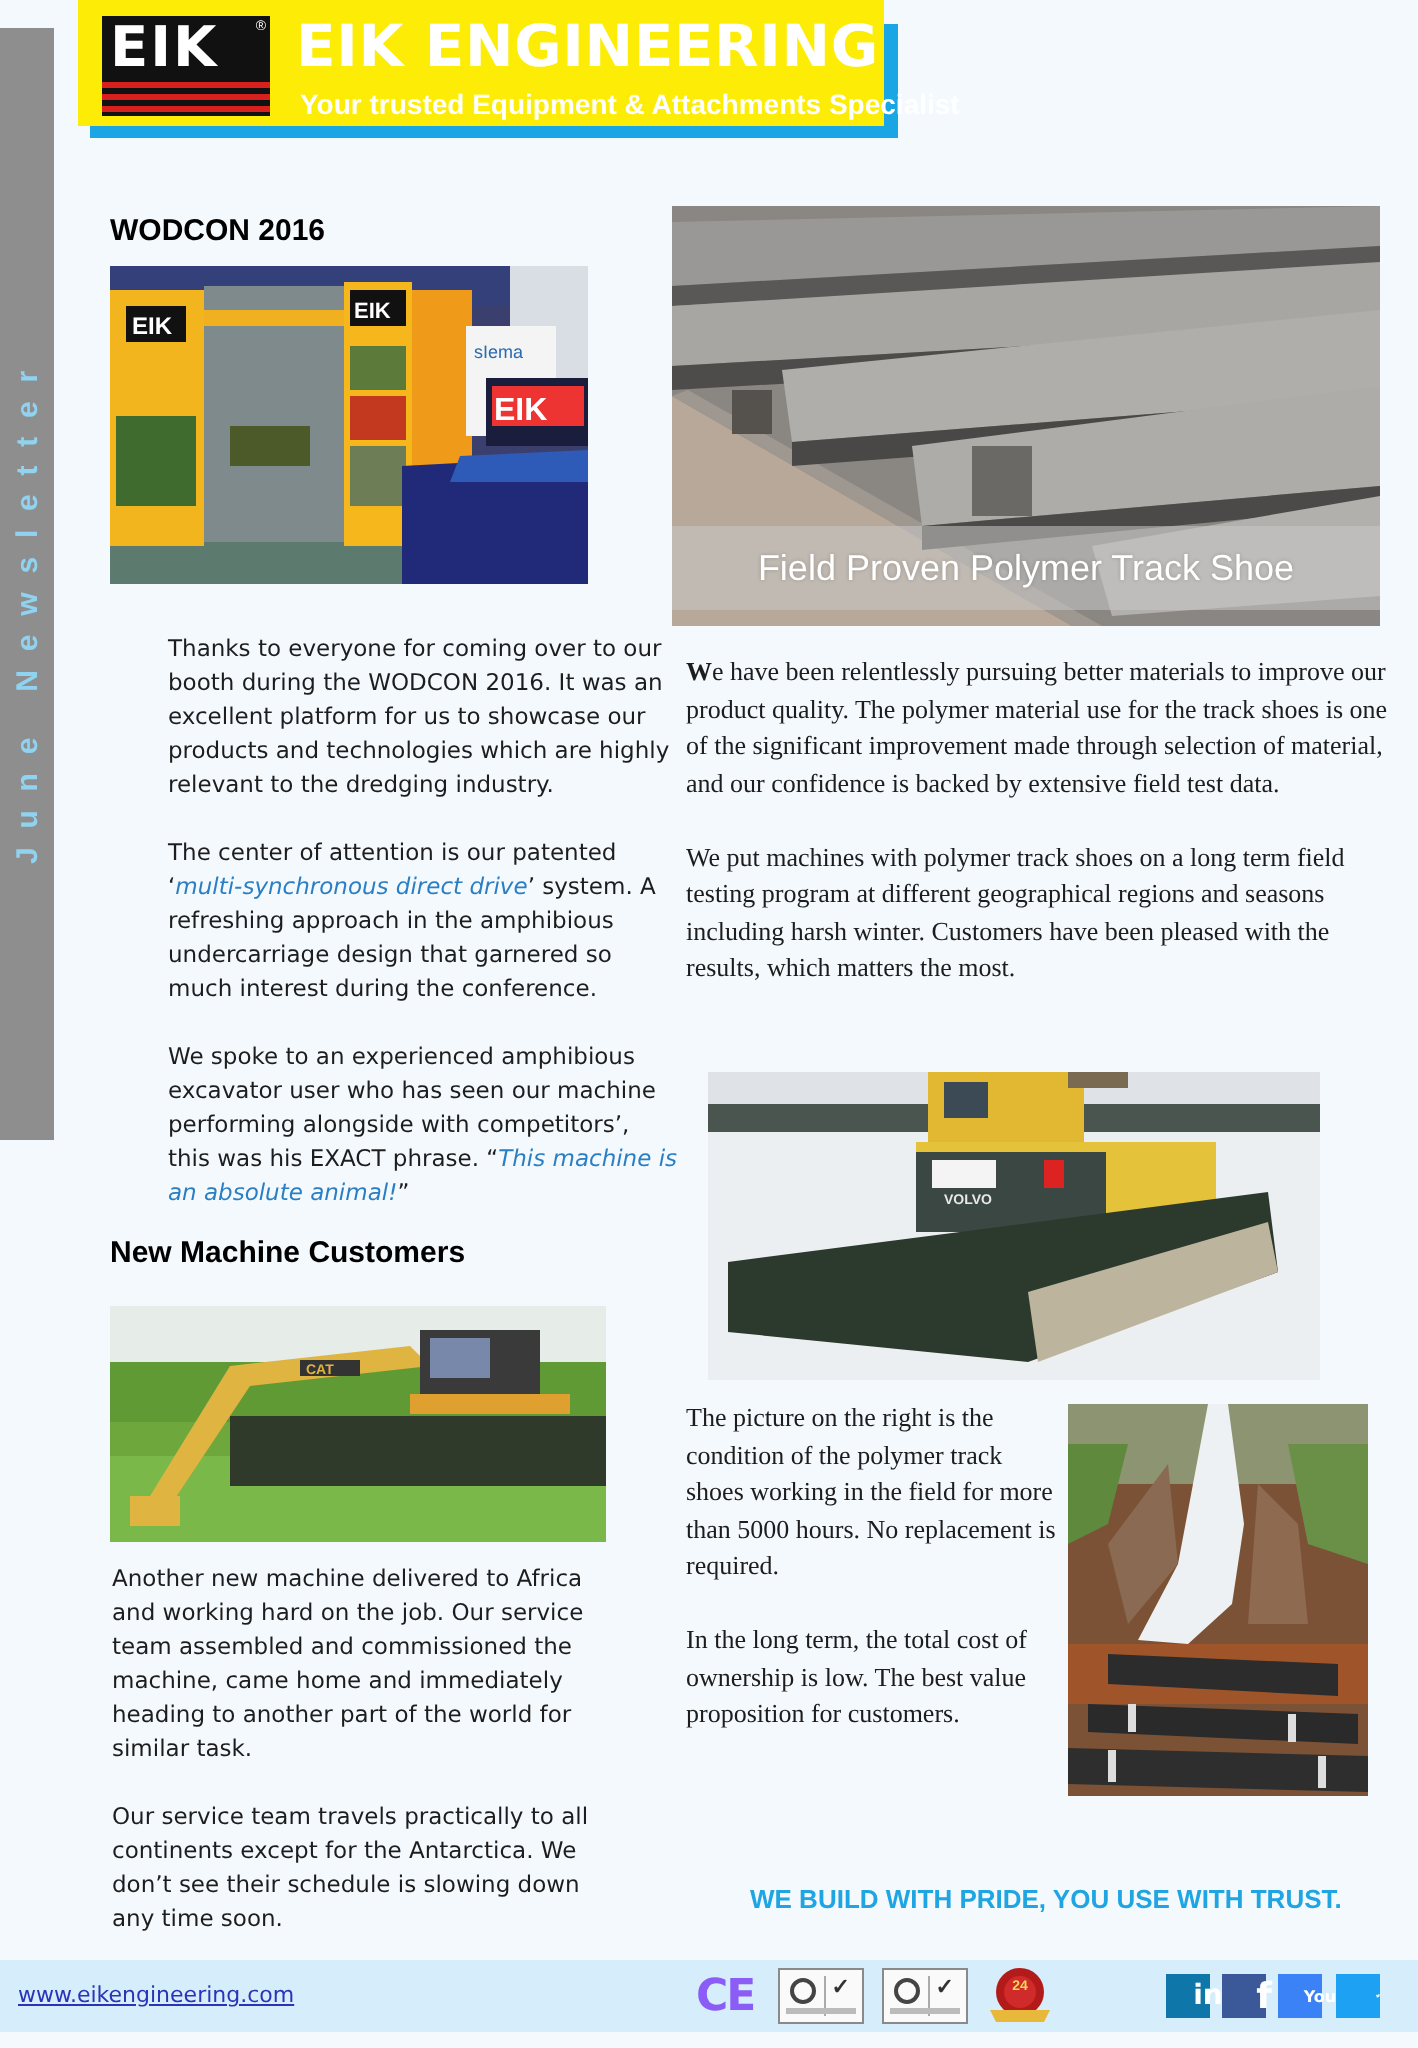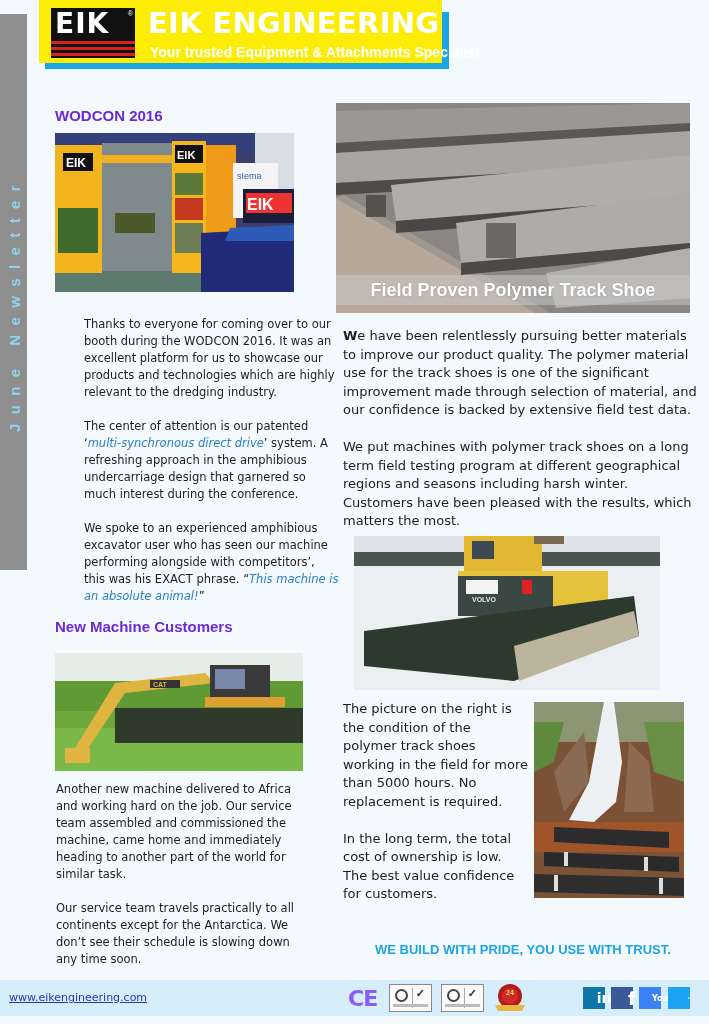--- a/index.html
+++ b/index.html
@@ -55,37 +55,37 @@
     position: absolute; left: 148px; top: 6px;
     color: #fff; font-weight: bold; font-size: 29px; letter-spacing: 0.3px;
     font-family: "DejaVu Sans", sans-serif;
     white-space: nowrap;
   }
   .banner-sub {
     position: absolute; left: 150px; top: 44px;
     color: #fff; font-weight: bold; font-size: 14px; white-space: nowrap;
   }
   .h2 {
-    position: absolute; color: #6d28d9; font-weight: bold; font-size: 15px;
+    position: absolute; color: #000000; font-weight: bold; font-size: 15px;
     white-space: nowrap;
   }
   .body-text {
     position: absolute;
     font-family: "DejaVu Sans", sans-serif;
     font-size: 11.5px; line-height: 17px; color: #1d1d1d;
   }
-  .body-text.large { font-size: 13px; line-height: 18.5px; }
+  .body-text.large { font-size: 13px; line-height: 18.5px; font-family: Liberation Serif, serif; }
   .body-text p { margin-bottom: 17px; }
   .body-text.large p { margin-bottom: 18.5px; }
   .hl { color: #2a7fc4; font-style: italic; }
   .photo { position: absolute; overflow: hidden; }
   .caption-bar {
-    position: absolute; left: 0; right: 0; bottom: 8px; height: 30px;
+    position: absolute; left: 0; right: 0; bottom: 8px; height: 42px;
     background: rgba(200,200,200,0.55);
-    color: #fff; font-weight: bold; font-size: 18px;
+    color: #fff; font-weight: normal; font-size: 18px;
     display: flex; align-items: center; justify-content: center;
     text-shadow: 0 0 2px rgba(0,0,0,0.2);
   }
   .tagline {
     position: absolute; left: 375px; top: 942px;
     color: #1ea5e2; font-weight: bold; font-size: 13px; white-space: nowrap;
   }
   .footer {
     position: absolute; left: 0; top: 980px; width: 709px; height: 36px;
     background: #d6eefb;
@@ -245,21 +245,21 @@
     <text x="118" y="66" fill="#e8e8e8" font-size="7" font-weight="bold" font-family="Liberation Sans, sans-serif">VOLVO</text>
     <rect x="168" y="44" width="10" height="14" fill="#d22"></rect>
     <path d="M10 95 L280 60 L285 100 L160 145 L10 130 Z" fill="#2c3a2e"></path>
     <path d="M160 110 L280 75 L285 100 L165 145 Z" fill="#bdb49e"></path>
     <rect x="180" y="0" width="30" height="8" fill="#7b6a52"></rect>
   </svg>
 </div>
 
 <div class="body-text large" style="left:343px; top:700px; width:185px;">
   <p>The picture on the right is the condition of the polymer track shoes working in the field for more than 5000 hours. No replacement is required.</p>
-  <p>In the long term, the total cost of ownership is low. The best value confidence for customers.</p>
+  <p>In the long term, the total cost of ownership is low. The best value proposition for customers.</p>
 </div>
 
 <div class="photo" style="left:534px; top:702px; width:150px; height:196px;">
   <svg width="150" height="196" viewBox="0 0 150 196">
     <rect width="150" height="196" fill="#7b5236"></rect>
     <rect width="150" height="40" fill="#8d9472"></rect>
     <path d="M0 20 L30 20 L20 60 L0 70 Z" fill="#5f8a3e"></path>
     <path d="M110 20 L150 20 L150 80 L120 70 Z" fill="#6a9048"></path>
     <path d="M70 0 L80 0 L88 60 L82 100 L60 120 L35 118 L55 80 Z" fill="#eef1f4"></path>
     <path d="M20 70 L50 30 L55 80 L30 110 Z" fill="#8a6a52"></path>

